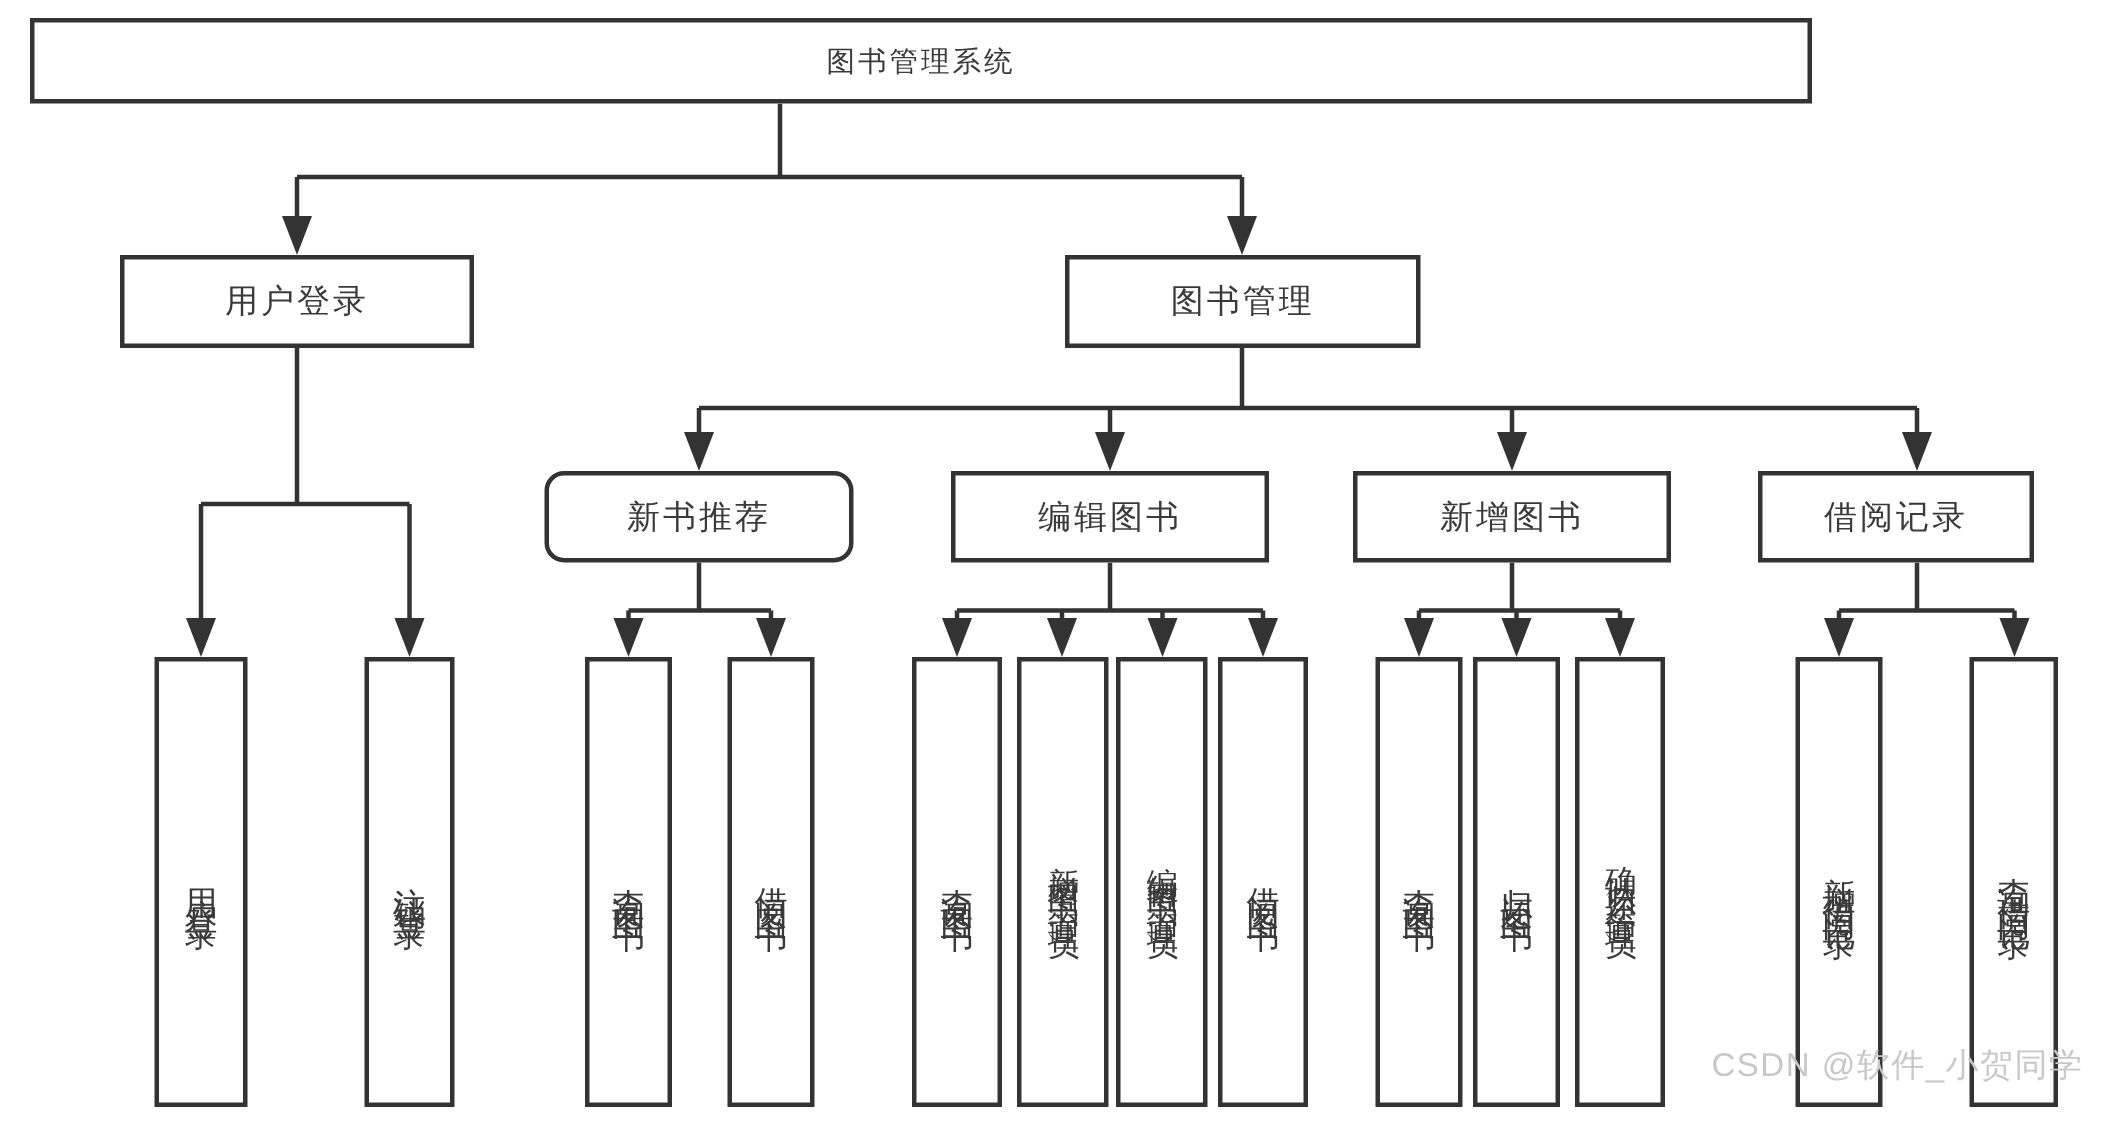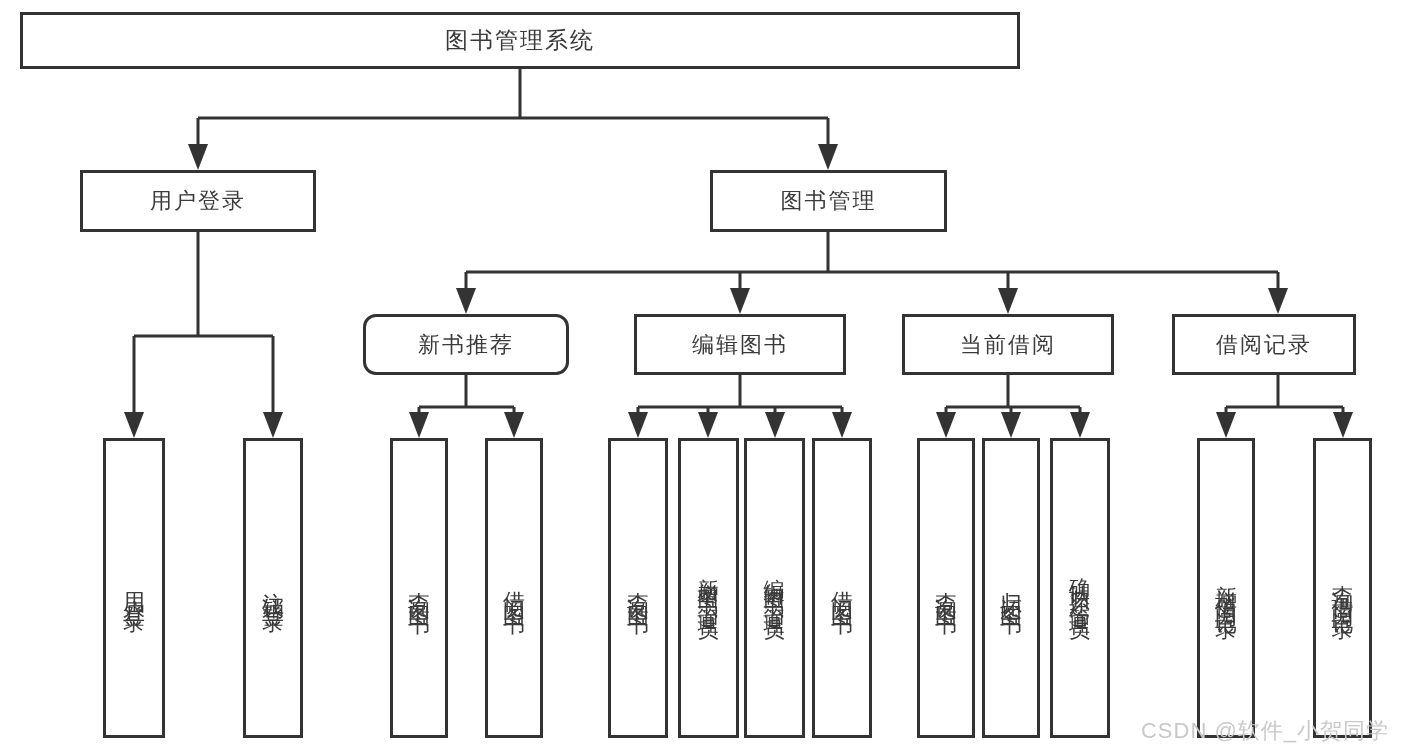--- a/index.html
+++ b/index.html
@@ -27,21 +27,21 @@
     border: 3px solid #333333;
     background: #ffffff;
     color: #3a3a3a;
     display: flex;
     align-items: center;
     justify-content: center;
     font-size: 22px;
     letter-spacing: 2px;
     white-space: nowrap;
   }
-  .node.root  { left: 20px;   top: 12px;  width: 1000px; height: 57px; font-size: 23px; }
+  .node.root  { left: 20px;   top: 12px;  width: 1188px; height: 57px; font-size: 19px; }
   .node.l2a   { left: 80px;   top: 170px; width: 236px;  height: 62px; }
   .node.l2b   { left: 710px;  top: 170px; width: 237px;  height: 62px; }
   .node.l3a   { left: 363px;  top: 314px; width: 206px;  height: 61px; border-radius: 13px; }
   .node.l3b   { left: 634px;  top: 314px; width: 212px;  height: 61px; }
   .node.l3c   { left: 902px;  top: 314px; width: 212px;  height: 61px; }
   .node.l3d   { left: 1172px; top: 314px; width: 184px;  height: 61px; }
   .leaf {
     position: absolute;
     top: 438px;
     height: 300px;
@@ -70,21 +70,21 @@
   .leaf.p8  { left: 812px;  width: 60px; }
   .leaf.p9  { left: 917px;  width: 58px; }
   .leaf.p10 { left: 982px;  width: 58px; }
   .leaf.p11 { left: 1050px; width: 60px; }
   .leaf.p12 { left: 1197px; width: 58px; }
   .leaf.p13 { left: 1313px; width: 59px; }
   .leaf.p6 span, .leaf.p7 span, .leaf.p11 span { letter-spacing: 6px; font-size: 21px; }
   .watermark {
     position: absolute;
     right: 16px;
-    bottom: 1px;
+    bottom: 22px;
     font-size: 22px;
     color: #c9c7ca;
     letter-spacing: 1px;
   }
   .wires path { stroke: #333333; stroke-width: 3; fill: none; }
   .wires polygon { fill: #333333; stroke: none; }
 </style>
 </head>
 <body>
 
@@ -133,21 +133,21 @@
     </g>
   </svg>
 
   <div class="node root">图书管理系统</div>
 
   <div class="node l2a">用户登录</div>
   <div class="node l2b">图书管理</div>
 
   <div class="node l3a">新书推荐</div>
   <div class="node l3b">编辑图书</div>
-  <div class="node l3c">当前借阅</div>
+  <div class="node l3c">新增图书</div>
   <div class="node l3d">借阅记录</div>
 
   <div class="leaf p1">
       <span>用户登录</span>
     </div>
   <div class="leaf p2">
       <span>注销登录</span>
     </div>
 
   <div class="leaf p3">

